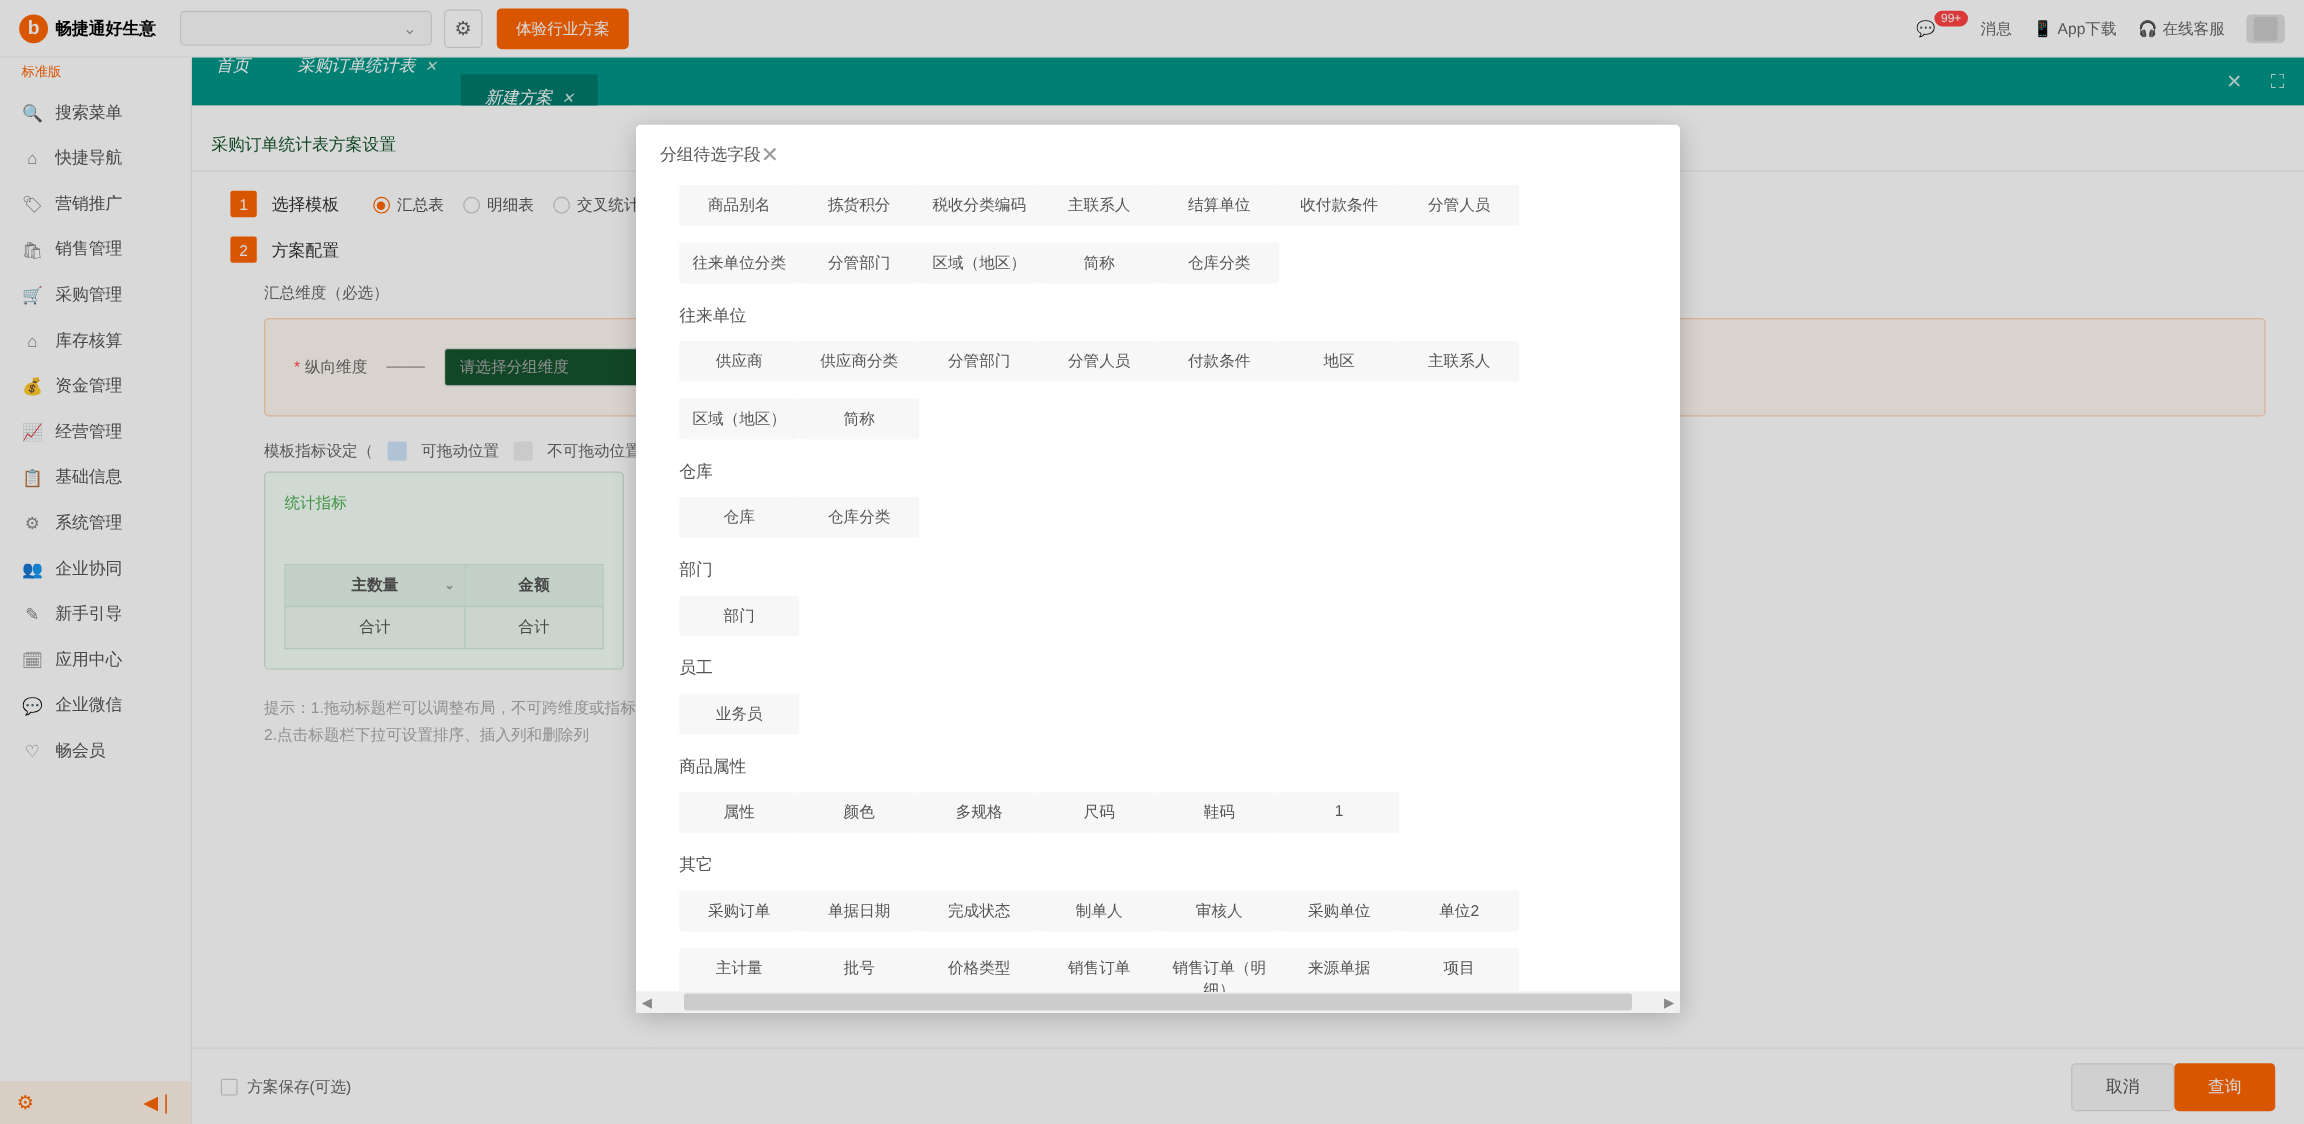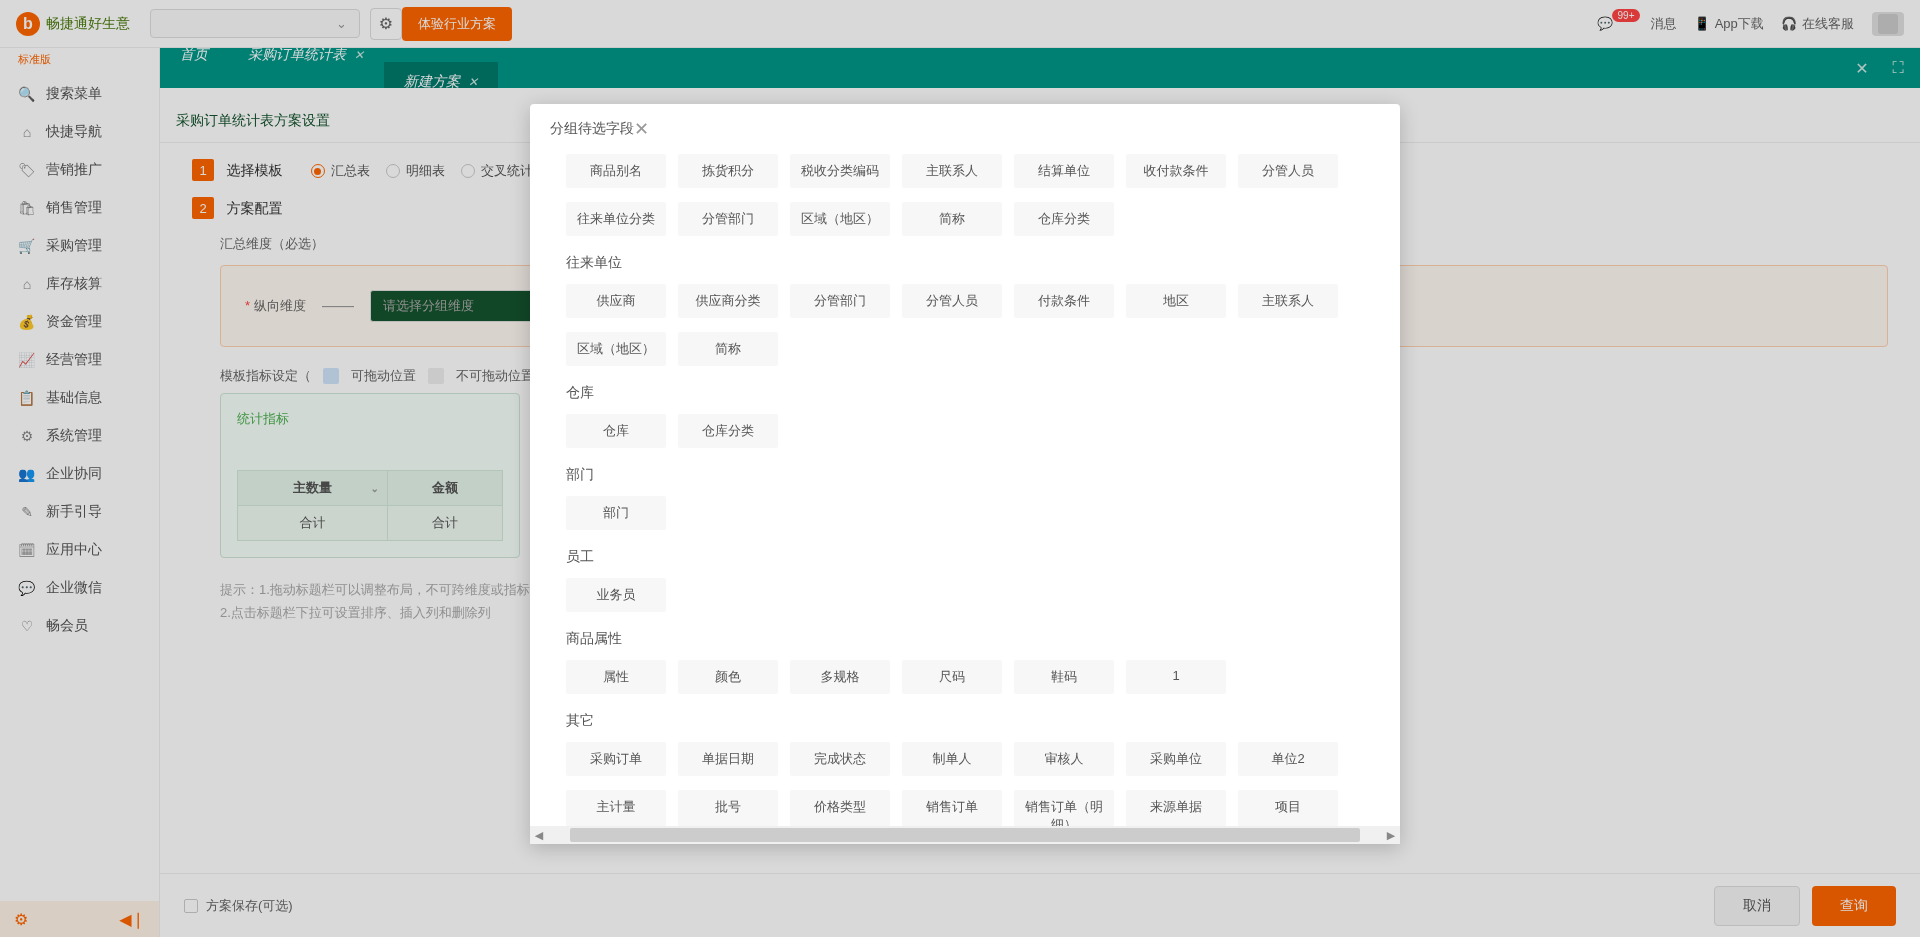--- a/index.html
+++ b/index.html
@@ -2,24 +2,24 @@
 <html><head>
 <meta charset="utf-8">
 <style>
 * { margin: 0; padding: 0; box-sizing: border-box; font-family: "Microsoft YaHei", Arial, sans-serif; }
 body { background: #f5f5f5; overflow: hidden; width: 1920px; height: 937px; position: relative; }
 
 
 .header { height: 48px; background: #fff; display: flex; align-items: center; padding: 0 16px; border-bottom: 1px solid #eee; }
 .logo { display: flex; align-items: center; gap: 6px; }
 .logo-icon { width: 24px; height: 24px; background: #ff6600; border-radius: 50%; display: flex; align-items: center; justify-content: center; color: #fff; font-weight: bold; }
-.logo-text { color: #4d7c0f; font-size: 14px; font-weight: normal; }
+.logo-text { color: #000000; font-size: 14px; font-weight: bold; }
 .company-select { margin-left: 20px; border: 1px solid #ddd; border-radius: 4px; padding: 6px 12px; width: 210px; background: #fafafa; display: flex; align-items: center; justify-content: space-between; color: #999; font-size: 13px; }
 .settings-btn { margin-left: 10px; border: 1px solid #ddd; border-radius: 4px; width: 32px; height: 32px; display: flex; align-items: center; justify-content: center; color: #666; }
-.trial-btn { background: #ff6600; color: #fff; border: none; border-radius: 4px; padding: 8px 16px; font-size: 13px; cursor: pointer; }
+.trial-btn { margin-left: 12px; background: #ff6600; color: #fff; border: none; border-radius: 4px; padding: 8px 16px; font-size: 13px; cursor: pointer; }
 .header-right { margin-left: auto; display: flex; align-items: center; gap: 18px; color: #666; font-size: 13px; }
 .header-right-item { display: flex; align-items: center; gap: 4px; cursor: pointer; }
 .badge { background: #ff4444; color: #fff; border-radius: 10px; padding: 1px 6px; font-size: 10px; position: relative; top: -8px; left: -6px; }
 .avatar { width: 32px; height: 24px; background: #e0e0e0; border-radius: 4px; display:flex; align-items:center; justify-content:center; }
 .avatar-inner { width:20px; height:20px; background:#ccc; border-radius:3px; }
 
 
 .sidebar { position: absolute; left: 0; top: 48px; bottom: 0; width: 160px; background: #fff; border-right: 1px solid #eee; }
 .sidebar-logo-sub { color: #ff6600; font-size: 11px; padding: 4px 18px 8px; }
 .sidebar-item { display: flex; align-items: center; gap: 10px; padding: 10px 18px; color: #555; font-size: 14px; cursor: pointer; }
@@ -61,36 +61,36 @@
 .stat-table { width: 100%; border-collapse: collapse; margin-top: 42px; }
 .stat-table th, .stat-table td { border: 1px solid #d0e8da; padding: 8px; font-size: 13px; color: #555; text-align: center; background:#f0faf3; }
 .stat-table th { background: #e5f5eb; position: relative; }
 .th-caret { position:absolute; right:8px; top:50%; transform:translateY(-50%); color:#999; font-size:10px; }
 .hints { margin: 20px 0 0 28px; color: #aaa; font-size: 13px; line-height: 1.8; }
 
 
 .bottom-bar { position: absolute; left: 0; right: 0; bottom: 0; height: 64px; border-top: 1px solid #eee; background: #fff; display: flex; align-items: center; padding: 0 24px; }
 .checkbox { width: 14px; height: 14px; border: 1px solid #ccc; border-radius: 2px; display: inline-block; margin-right: 8px; }
 .bottom-label { color: #666; font-size: 13px; }
-.bottom-actions { margin-left: auto; display: flex; gap: 12px; }
+.bottom-actions { margin-left: auto; display: flex; }
 .btn { padding: 10px 28px; border-radius: 4px; font-size: 14px; cursor: pointer; border: none; }
 .btn-cancel { background: #f5f5f5; border: 1px solid #ddd; color: #555; }
 .btn-primary { background: #ff6600; color: #fff; }
 
 
 .modal-overlay { position: absolute; inset: 0; background: rgba(0,0,0,0.15); z-index: 100; }
 .modal { position: absolute; left: 530px; top: 104px; width: 870px; height: 740px; background: #fff; border-radius: 4px; box-shadow: 0 4px 20px rgba(0,0,0,0.2); z-index: 101; display: flex; flex-direction: column; }
 .modal-header { padding: 14px 20px; display: flex; align-items: center; justify-content: flex-start; }
 .modal-title { color: #555; font-size: 14px; }
 .modal-close { color: #999; font-size: 18px; cursor: pointer; }
 .modal-body { flex: 1; overflow-y: auto; padding: 0 20px 16px 36px; }
 .modal-body::-webkit-scrollbar { width: 14px; }
 .modal-body::-webkit-scrollbar-track { background: #f0f0f0; }
 .modal-body::-webkit-scrollbar-thumb { background: #ccc; border-radius: 2px; }
-.field-row { display: flex; flex-wrap: wrap; gap: 12px; margin-bottom: 14px; }
+.field-row { display: flex; flex-wrap: wrap; margin-bottom: 14px; }
 .field-chip { width: 100px; padding: 8px 4px; background: #f7f7f7; color: #555; font-size: 13px; text-align: center; border-radius: 2px; cursor: pointer; }
 .field-group-title { color: #555; font-size: 14px; margin: 18px 0 12px; }
 .modal-hscroll { height: 18px; background: #f0f0f0; display:flex; align-items:center; }
 .modal-hscroll-thumb { height: 14px; background:#ccc; margin-left:22px; flex:1; margin-right:22px; border-radius:2px; }
 .modal-hscroll-arrow { width: 18px; text-align:center; color:#888; font-size:11px; }
 </style>
 </head>
 <body>
 
 <div class="header">

